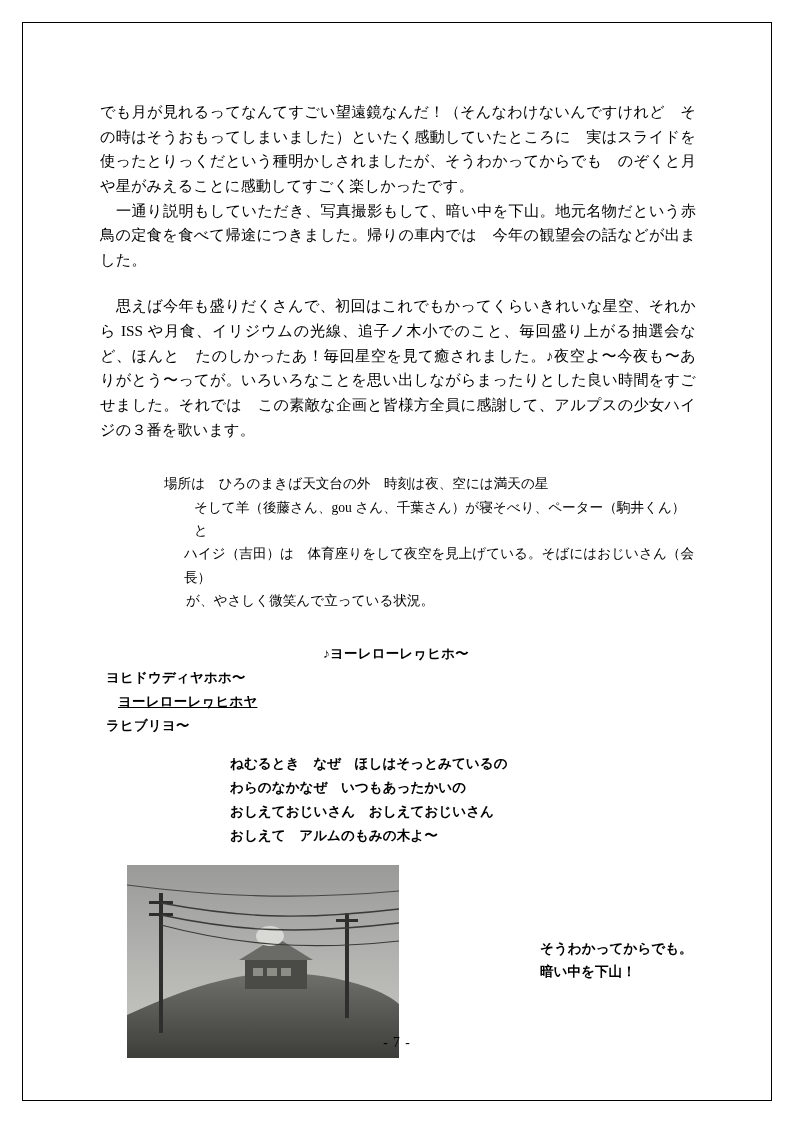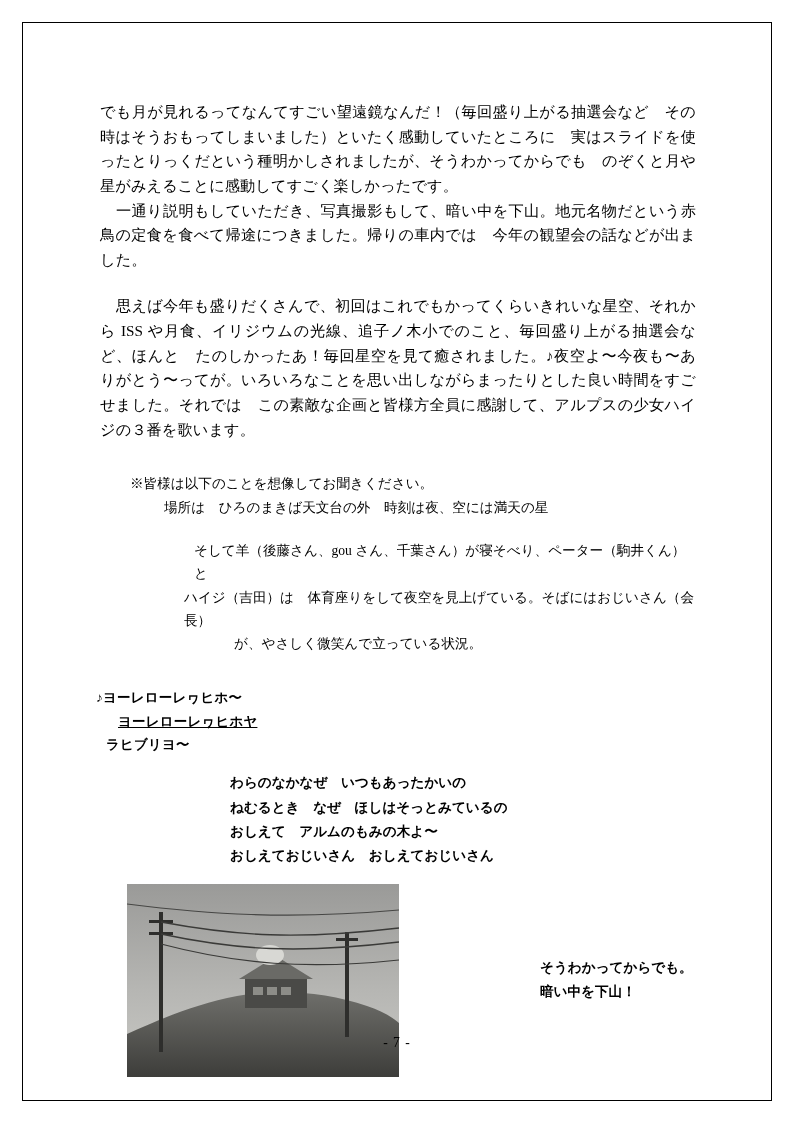--- a/index.html
+++ b/index.html
@@ -48,31 +48,31 @@
   .spacer-md { height: 22px; }
   .spacer-lg { height: 30px; }
 
   .note-block {
     font-size: 13.6px;
     line-height: 1.72;
     margin-left: 16px;
   }
   .note-l1 { margin-left: 14px; }
   .note-l2 { margin-left: 48px; }
-  .note-l3 { margin-left: 78px; margin-top: 20px; }
+  .note-l3 { margin-left: 78px; }
   .note-l4 { margin-left: 68px; }
-  .note-l5 { margin-left: 118px; }
+  .note-l5 { margin-left: 70px; }
 
   .song-block {
     font-size: 13.4px;
     line-height: 1.78;
     font-weight: 600;
     letter-spacing: 0.3px;
   }
-  .song-1 { margin-left: -4px; }
+  .song-1 { margin-left: -4px; text-align: center; }
   .song-2 { margin-left: 6px; }
   .song-3 { margin-left: 18px; text-decoration: underline; }
   .song-4 { margin-left: 6px; font-family: Liberation Serif, serif; }
 
   .lyrics-block {
     font-size: 13.6px;
     line-height: 1.78;
     font-weight: 700;
     margin-left: 130px;
     margin-top: 14px;
@@ -114,51 +114,51 @@
   }
 </style>
 </head>
 <body>
 
 <div class="page">
   <div class="page-border"></div>
 
   <div class="content">
 
-    <p class="para">でも月が見れるってなんてすごい望遠鏡なんだ！（毎回盛り上がる抽選会など　その時はそうおもってしまいました）といたく感動していたところに　実はスライドを使ったとりっくだという種明かしされましたが、そうわかってからでも　のぞくと月や星がみえることに感動してすごく楽しかったです。</p>
+    <p class="para">でも月が見れるってなんてすごい望遠鏡なんだ！（そんなわけないんですけれど　その時はそうおもってしまいました）といたく感動していたところに　実はスライドを使ったとりっくだという種明かしされましたが、そうわかってからでも　のぞくと月や星がみえることに感動してすごく楽しかったです。</p>
 
     <p class="para indent">一通り説明もしていただき、写真撮影もして、暗い中を下山。地元名物だという赤鳥の定食を食べて帰途につきました。帰りの車内では　今年の観望会の話などが出ました。</p>
 
     <div class="spacer-md"></div>
 
     <p class="para indent">思えば今年も盛りだくさんで、初回はこれでもかってくらいきれいな星空、それから ISS や月食、イリジウムの光線、追子ノ木小でのこと、毎回盛り上がる抽選会など、ほんと　たのしかったあ！毎回星空を見て癒されました。♪夜空よ〜今夜も〜ありがとう〜ってが。いろいろなことを思い出しながらまったりとした良い時間をすごせました。それでは　この素敵な企画と皆様方全員に感謝して、アルプスの少女ハイジの３番を歌います。</p>
 
     <div class="spacer-lg"></div>
 
     <div class="note-block">
-      <div class="note-l1">※皆様は以下のことを想像してお聞きください。</div>
       <div class="note-l2">場所は　ひろのまきば天文台の外　時刻は夜、空には満天の星</div>
       <div class="note-l3">そして羊（後藤さん、gou さん、千葉さん）が寝そべり、ペーター（駒井くん）と</div>
       <div class="note-l4">ハイジ（吉田）は　体育座りをして夜空を見上げている。そばにはおじいさん（会長）</div>
       <div class="note-l5">が、やさしく微笑んで立っている状況。</div>
     </div>
 
     <div class="spacer-lg"></div>
 
     <div class="song-block">
       <div class="song-1">♪ヨーレローレヮヒホ〜</div>
+      <div class="song-2">ヨヒドウディヤホホ〜</div>
       <div class="song-3">ヨーレローレヮヒホヤ</div>
       <div class="song-4">ラヒブリヨ〜</div>
     </div>
 
     <div class="lyrics-block">
+      <div>ねむるとき　なぜ　ほしはそっとみているの</div>
       <div>わらのなかなぜ　いつもあったかいの</div>
-      <div>ねむるとき　なぜ　ほしはそっとみているの</div>
+      <div>おしえておじいさん　おしえておじいさん</div>
       <div>おしえて　アルムのもみの木よ〜</div>
-      <div>おしえておじいさん　おしえておじいさん</div>
     </div>
 
     <div class="photo-row">
       <div class="photo">
         <svg width="272" height="193" viewBox="0 0 272 193" preserveAspectRatio="none">
           <defs>
             <linearGradient id="skyGrad" x1="0" y1="0" x2="0" y2="1">
               <stop offset="0%" stop-color="#9a9a98"></stop>
               <stop offset="55%" stop-color="#b6b6b3"></stop>
               <stop offset="100%" stop-color="#c9c9c5"></stop>

